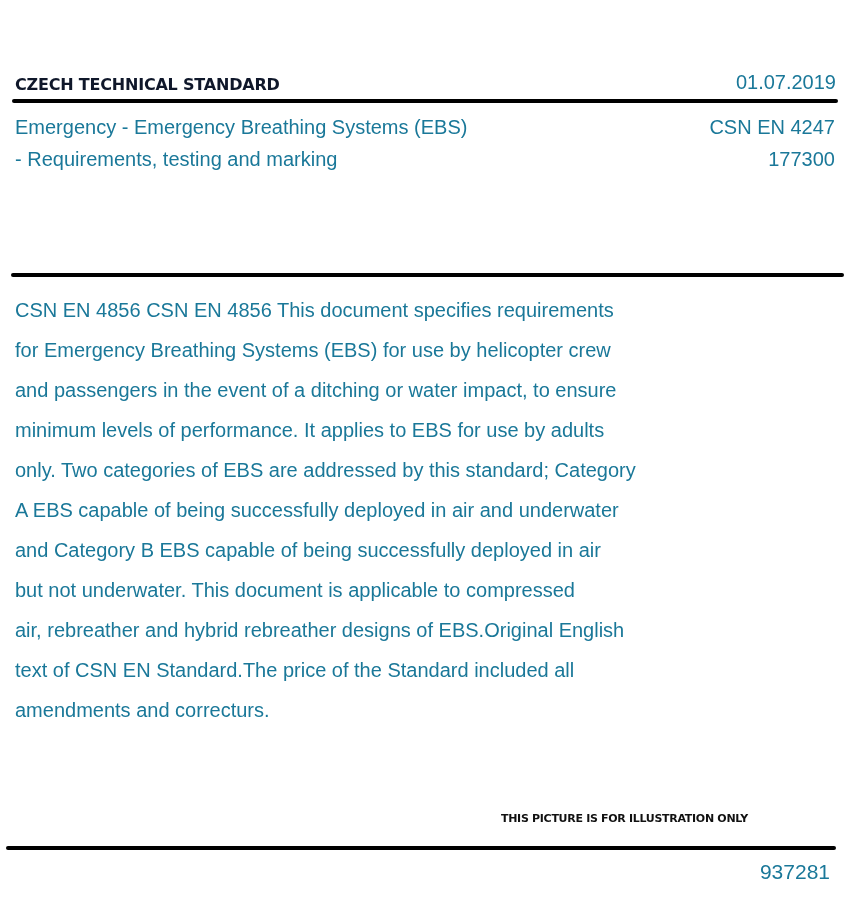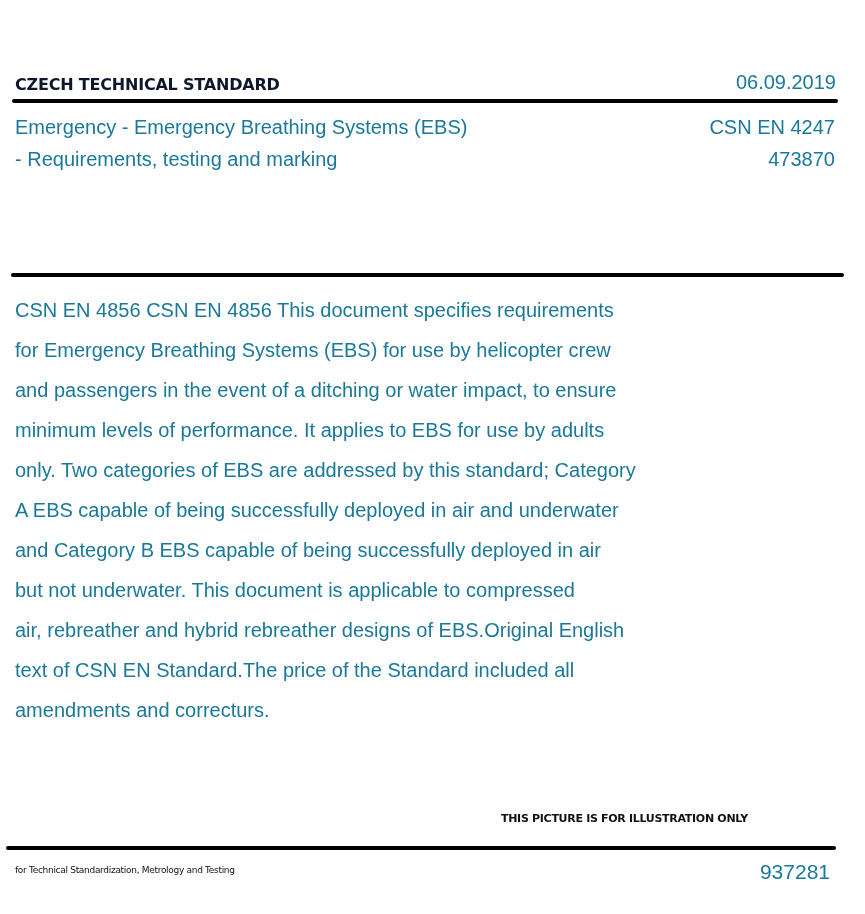--- a/index.html
+++ b/index.html
@@ -71,43 +71,42 @@
     }
     .footer-num {
       right: 35px; top: 860px;
       font-size: 21px;
     }
   </style>
 </head>
 <body>
 
 <div class="abs header-label">CZECH TECHNICAL STANDARD</div>
-<div class="abs date teal">06.09.2019</div>
+<div class="abs date teal">01.07.2019</div>
 
 <div class="abs rule rule1"></div>
 
 <div class="abs title-line title1 teal">Emergency - Emergency Breathing Systems (EBS)</div>
 <div class="abs title-line title2 teal">- Requirements, testing and marking</div>
 <div class="abs std-code teal">CSN EN 4247</div>
-<div class="abs std-num teal">473870</div>
+<div class="abs std-num teal">177300</div>
 
 <div class="abs rule rule2"></div>
 
 <div class="abs abstract teal">CSN EN 4856 CSN EN 4856    This document specifies requirements
 for Emergency Breathing Systems (EBS) for use by helicopter crew
 and passengers in the event of a ditching or water impact, to ensure
 minimum levels of performance. It applies to EBS for use by adults
 only.   Two categories of EBS are addressed by this standard; Category
 A EBS capable of being successfully deployed in air and underwater
 and Category B EBS capable of being successfully deployed in air
 but not underwater.   This document is applicable to compressed
 air, rebreather and hybrid rebreather designs of EBS.Original English
 text of CSN EN Standard.The price of the Standard included all
 amendments and correcturs.</div>
 
 <div class="abs illustration">THIS PICTURE IS FOR ILLUSTRATION ONLY</div>
 
 <div class="abs rule rule3"></div>
 
 <div class="abs footer-note">
-  <div>for Technical Standardization, Metrology and Testing</div>
 </div>
 <div class="abs footer-num teal">937281</div>
 
 </body></html>

